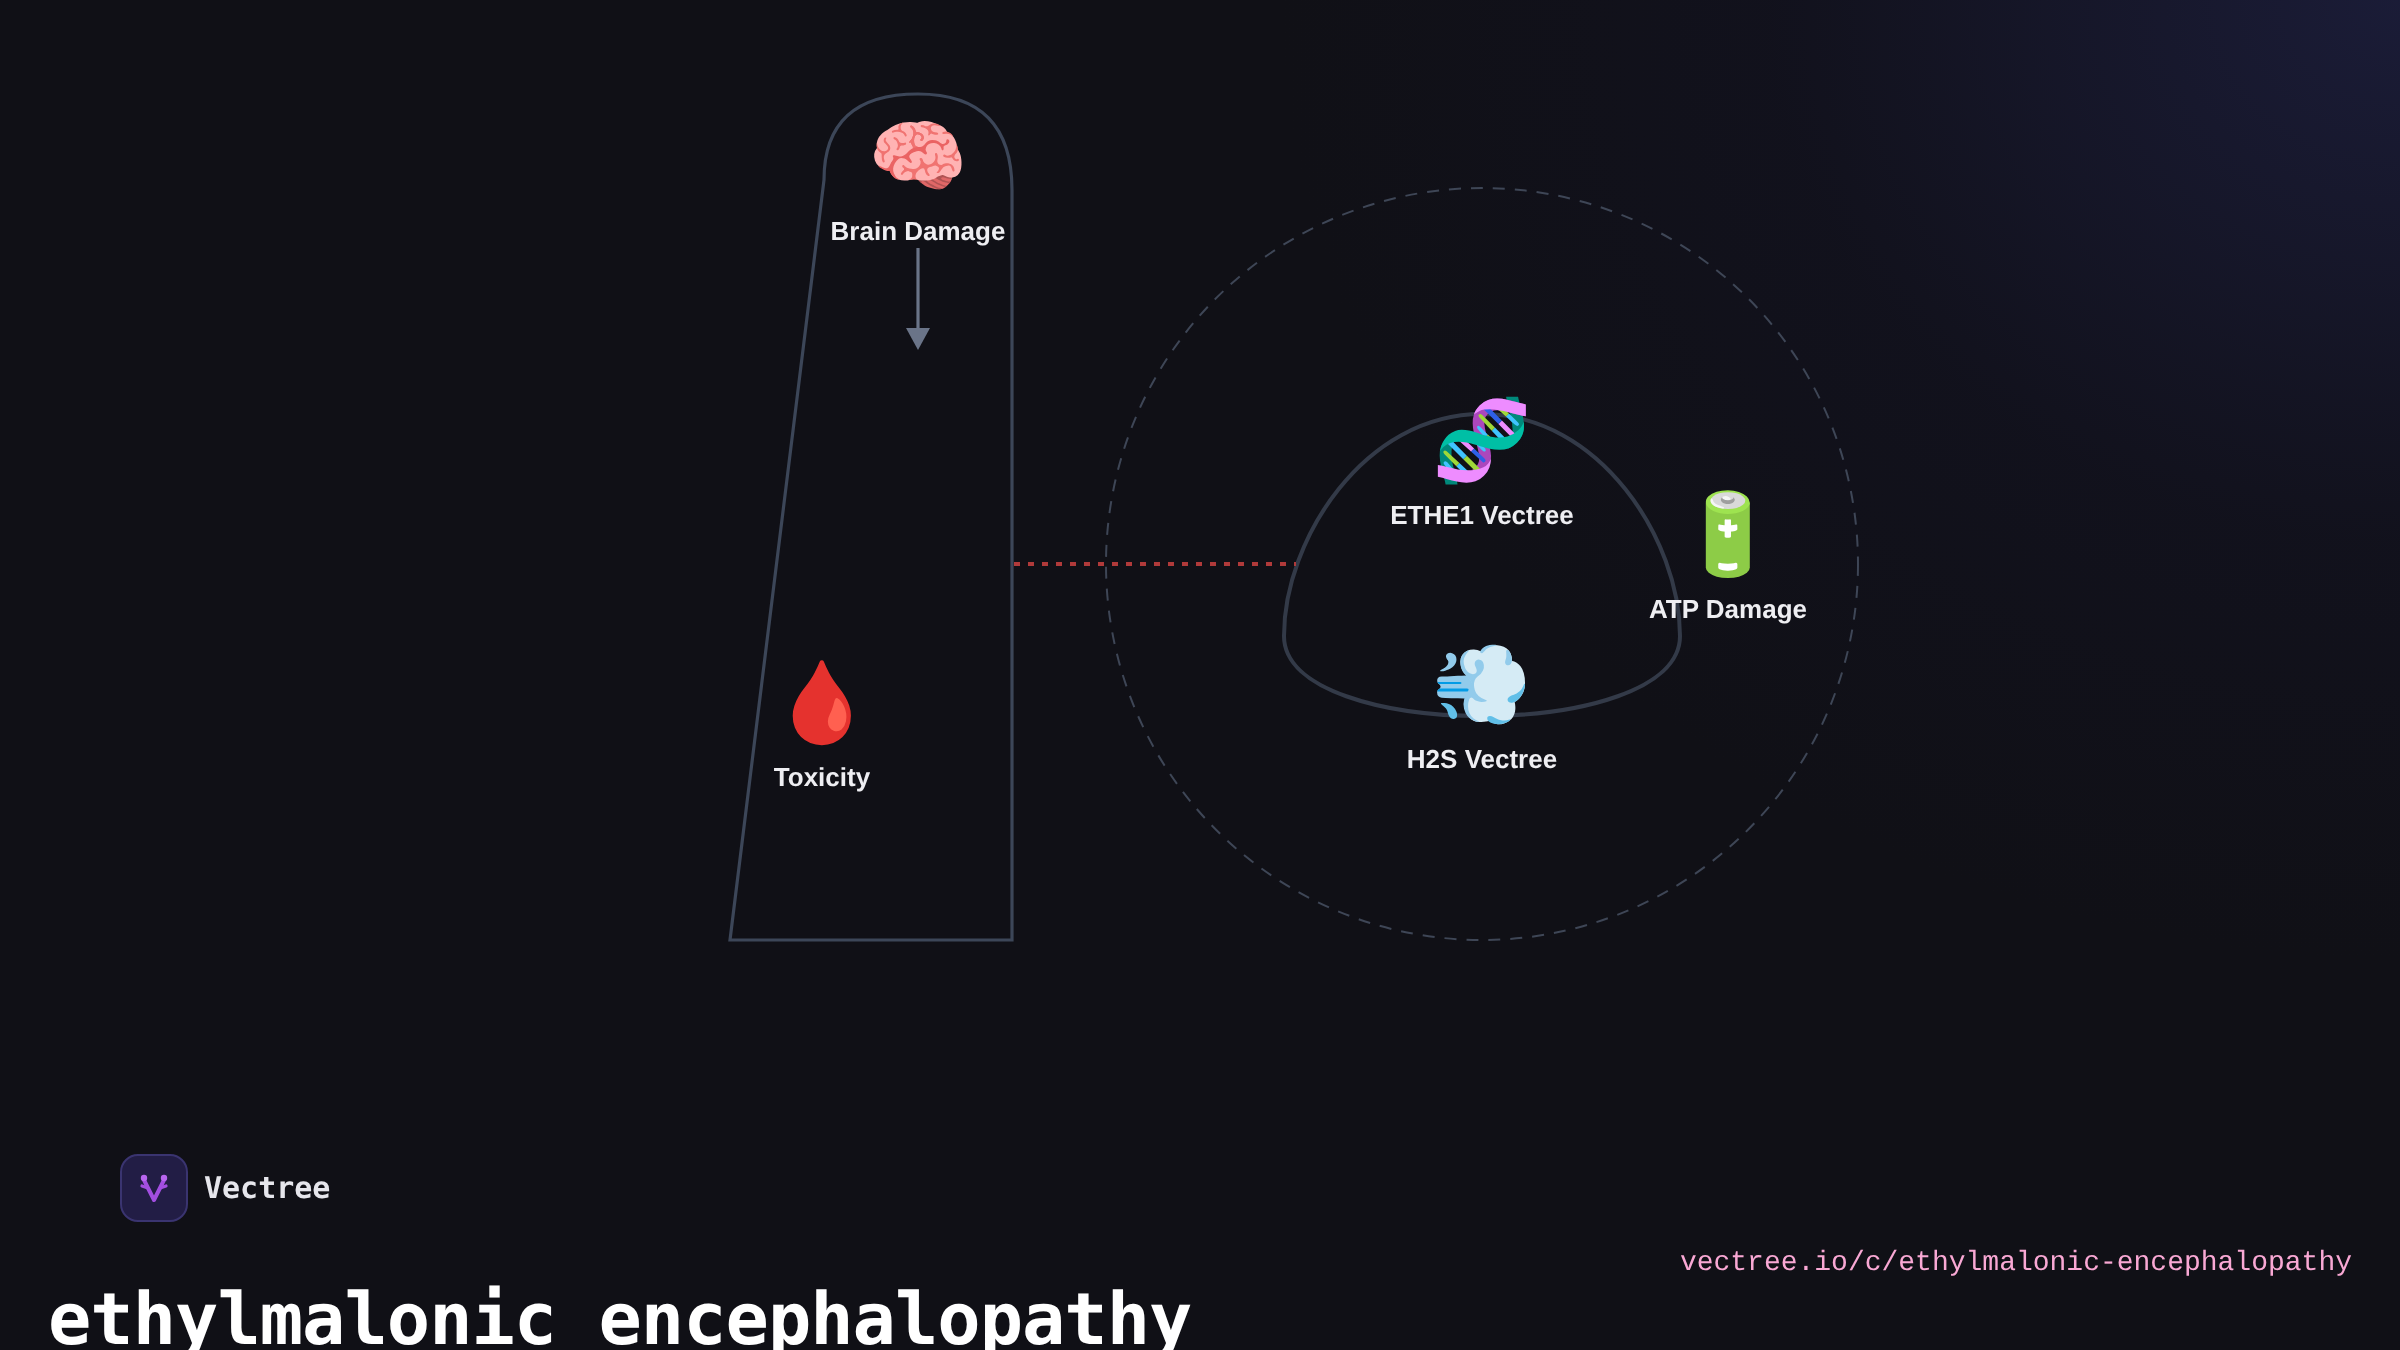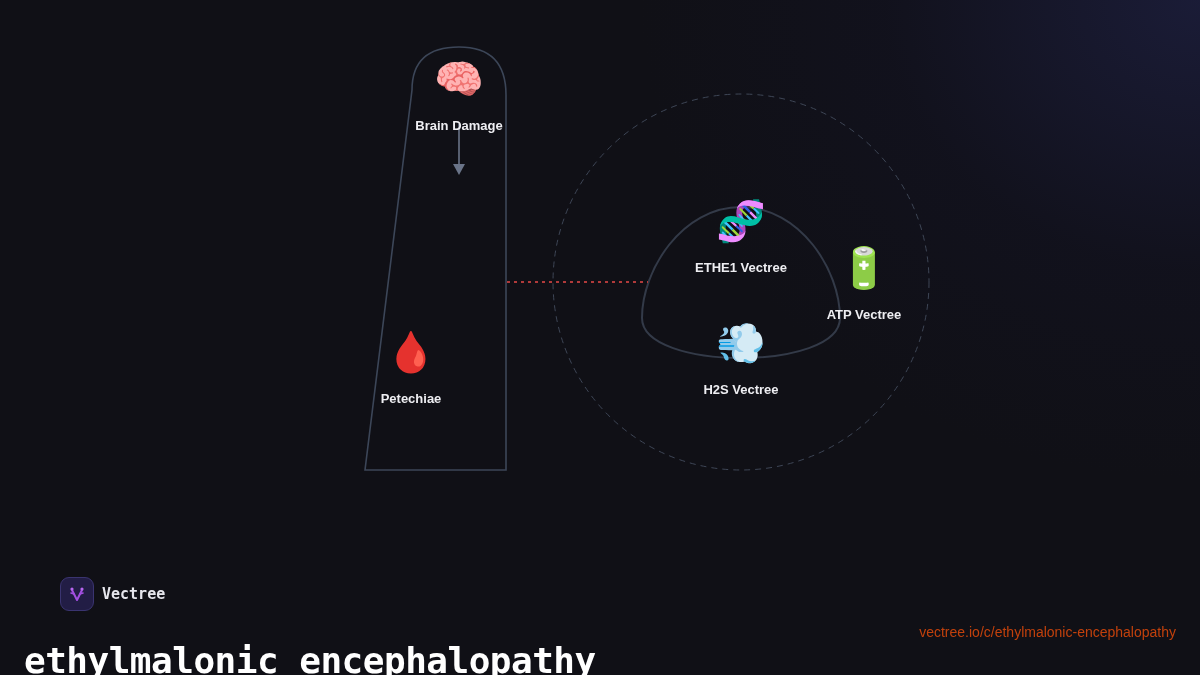--- a/index.html
+++ b/index.html
@@ -14,42 +14,42 @@
     pointer-events: none;
   }
   svg.diagram { position: absolute; left: 0; top: 0; }
   .node {
     position: absolute; transform: translateX(-50%);
     display: flex; flex-direction: column; align-items: center;
   }
   .node .emoji { font-size: 40px; line-height: 46px; height: 46px; }
   .node .label {
     color: #eeeef2; font-weight: bold; font-size: 13px; white-space: nowrap;
-    margin-top: 16px;
+    margin-top: 6px;
   }
   .brand {
     position: absolute; left: 24px; top: 577px; display: flex; align-items: center; gap: 8px; padding-left: 36px;
   }
   .brand-logo {
     width: 32px; height: 32px; border-radius: 9px;
     background: #221d45; border: 1px solid #3a3470;
     display: flex; align-items: center; justify-content: center;
   }
   .brand-name {
     color: #e6e6ec; font-family: "DejaVu Sans Mono", monospace; font-size: 15px; font-weight: bold;
   }
   .title {
     position: absolute; left: 24px; top: 608px;
     color: #ffffff; font-family: "DejaVu Sans Mono", monospace; font-weight: bold; font-size: 36px;
     letter-spacing: -0.5px;
     margin-top: 32px;
   }
   .url {
     position: absolute; right: 24px; top: 624px;
-    color: #c2410c; font-family: Liberation Sans, sans-serif; font-size: 14px;
+    color: #f9a8d4; font-family: Liberation Mono, monospace; font-size: 14px;
   }
 </style>
 </head>
 <body>
 
 <div class="bg-glow"></div>
 
 <svg class="diagram" width="1200" height="675">
 
   <circle cx="741" cy="282" r="188" fill="none" stroke="#3e4656" stroke-width="1" stroke-dasharray="6 5"></circle>
@@ -64,36 +64,36 @@
   <polygon points="453,164 465,164 459,175" fill="#6a7488"></polygon>
 </svg>
 
 <div class="node" style="left:459px; top:56px;">
   <span class="emoji">🧠</span>
   <span class="label">Brain Damage</span>
 </div>
 
 <div class="node" style="left:411px; top:329px;">
   <span class="emoji">🩸</span>
-  <span class="label">Petechiae</span>
+  <span class="label">Toxicity</span>
 </div>
 
 <div class="node" style="left:741px; top:198px;">
   <span class="emoji">🧬</span>
   <span class="label">ETHE1 Vectree</span>
 </div>
 
 <div class="node" style="left:741px; top:320px;">
   <span class="emoji">💨</span>
   <span class="label">H2S Vectree</span>
 </div>
 
 <div class="node" style="left:864px; top:245px;">
   <span class="emoji">🔋</span>
-  <span class="label">ATP Vectree</span>
+  <span class="label">ATP Damage</span>
 </div>
 
 <div class="brand">
   <div class="brand-logo">
     <svg width="18" height="18" viewBox="0 0 18 18">
       <path d="M4,5 L9,15 L14,5" fill="none" stroke="#a24ee0" stroke-width="2" stroke-linecap="round" stroke-linejoin="round"></path>
       <path d="M6,9 L3,8 M12,9 L15,8" stroke="#a24ee0" stroke-width="1.6" stroke-linecap="round"></path>
       <circle cx="4" cy="4" r="1.6" fill="#b866f0"></circle>
       <circle cx="14" cy="4" r="1.6" fill="#b866f0"></circle>
     </svg>

